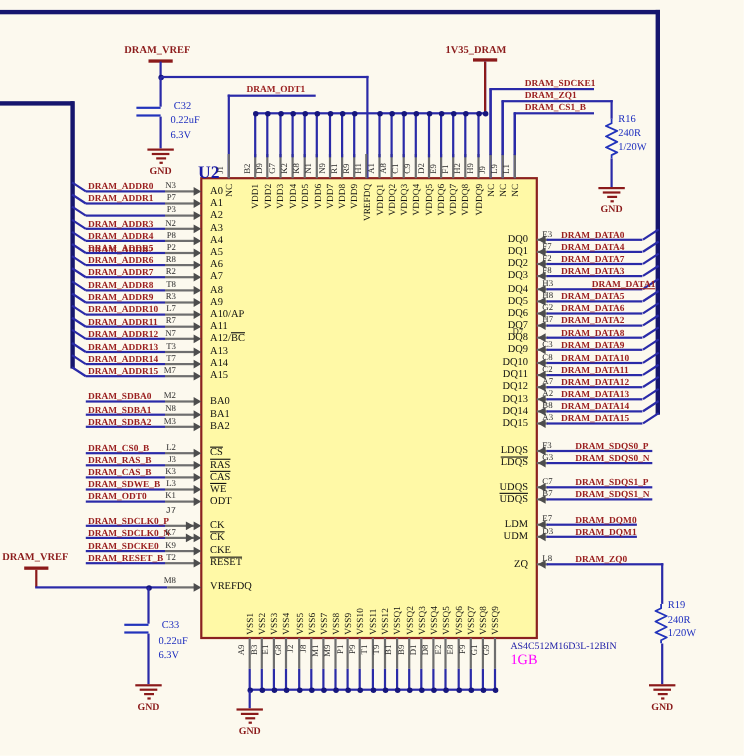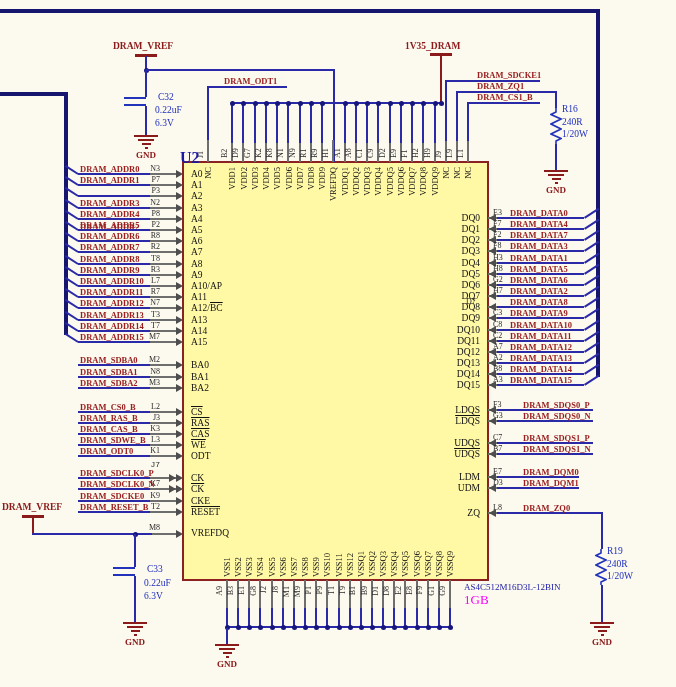--- a/index.html
+++ b/index.html
@@ -438,21 +438,21 @@
     <div class="wire" style="left: 497px; top: 250.45px; width: 87px; height: 2px;"></div>
     <div class="diag" style="left: 584px; top: 250.45px; width: 16.5px; transform: rotate(-33deg);"></div>
     <div class="pinnum" style="top: 241.45px; left: 493px;">F8</div>
     <div class="netlabel" style="top: 241.45px; left: 510px;">DRAM_DATA3</div>
     <div class="pinname" style="top: 246.45px; right: 196px;"><span>DQ3</span></div>
     <div class="stub" style="left: 488px; top: 261.6px; width: 10px; height: 2px;"></div>
     <div class="tri-l" style="left: 489px; top: 258.6px;"></div>
     <div class="wire" style="left: 497px; top: 261.6px; width: 87px; height: 2px;"></div>
     <div class="diag" style="left: 584px; top: 261.6px; width: 16.5px; transform: rotate(-33deg);"></div>
     <div class="pinnum" style="top: 252.6px; left: 493px;">H3</div>
-    <div class="netlabel" style="top: 252.6px; left: 510px;">DRAM_DATA1</div>
+    <div class="netlabel" style="top: 252.6px; left: 538px; text-decoration: underline;">DRAM_DATA1</div>
     <div class="pinname" style="top: 257.6px; right: 196px;"><span>DQ4</span></div>
     <div class="stub" style="left: 488px; top: 272.75px; width: 10px; height: 2px;"></div>
     <div class="tri-l" style="left: 489px; top: 269.75px;"></div>
     <div class="wire" style="left: 497px; top: 272.75px; width: 87px; height: 2px;"></div>
     <div class="diag" style="left: 584px; top: 272.75px; width: 16.5px; transform: rotate(-33deg);"></div>
     <div class="pinnum" style="top: 263.75px; left: 493px;">H8</div>
     <div class="netlabel" style="top: 263.75px; left: 510px;">DRAM_DATA5</div>
     <div class="pinname" style="top: 268.75px; right: 196px;"><span>DQ5</span></div>
     <div class="stub" style="left: 488px; top: 283.9px; width: 10px; height: 2px;"></div>
     <div class="tri-l" style="left: 489px; top: 280.9px;"></div>

